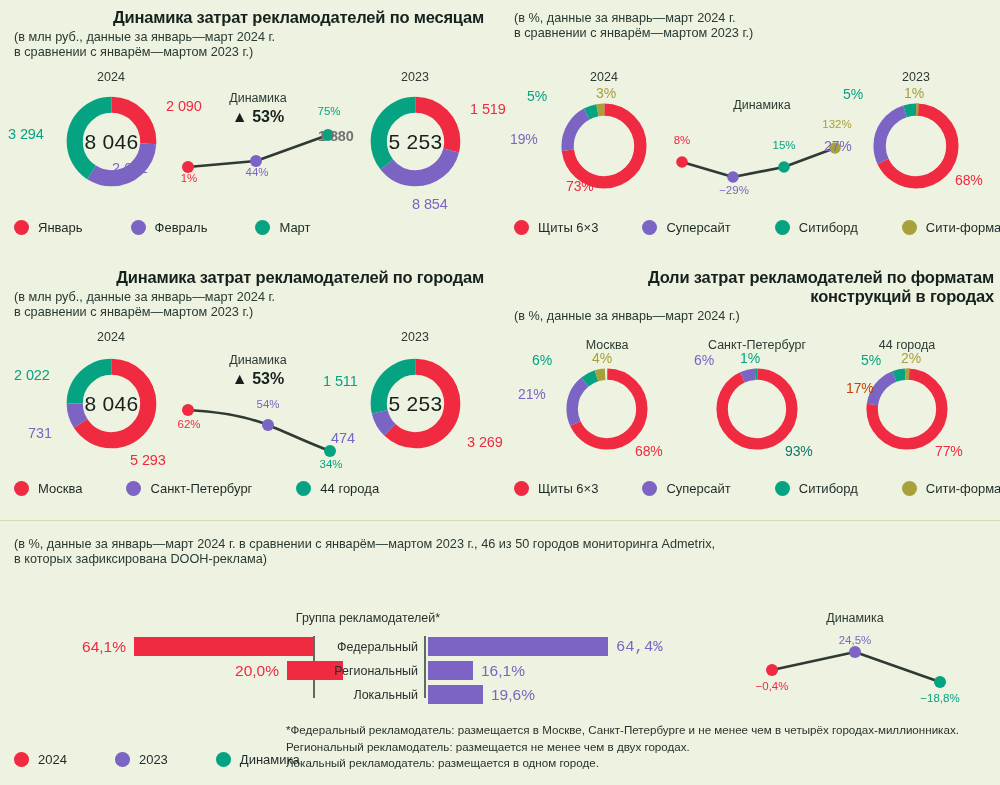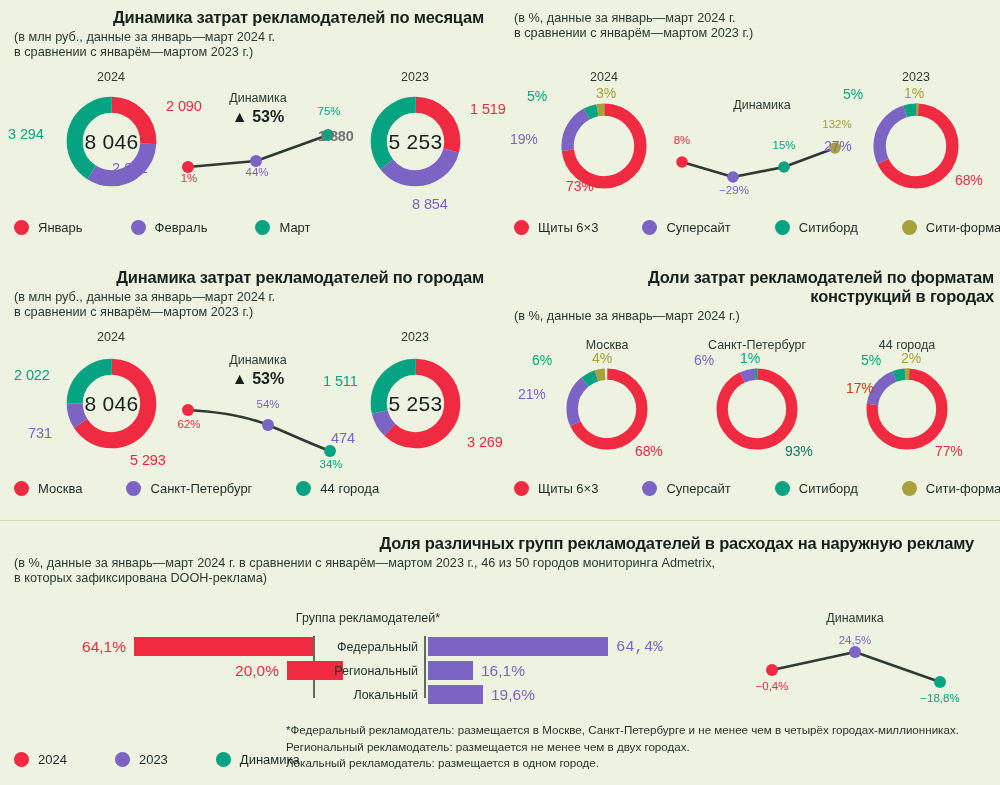--- a/index.html
+++ b/index.html
@@ -365,21 +365,20 @@
     </div>
     <div class="item" style="margin-left:18px;">
       <span class="dot" style="background:#a8a03a;"></span>
       <span class="lbl">Сити-формат</span>
     </div>
   </div>
 
   <div class="hr" style="top:520px;"></div>
 
   <div class="panel" style="left:14px; top:534px; width:960px;">
-    <div class="ttl">Доля различных групп рекламодателей в расходах на наружную рекламу</div>
     <div class="sub">(в %, данные за январь—март 2024 г. в сравнении с январём—мартом 2023 г., 46 из 50 городов мониторинга Admetrix,
 в которых зафиксирована DOOH-реклама)</div>
   </div>
 
   <div class="grouphdr" style="left:368px; top:611px;">Группа рекламодателей*</div>
 
   <div class="axisline" style="left:313px; top:636px; height:62px;"></div>
   <div class="axisline" style="left:424px; top:636px; height:62px;"></div>
 
   <div style="position:absolute; left:0px; top:637px; width:313px; height:19px; display:flex; align-items:center; justify-content:flex-end;">

